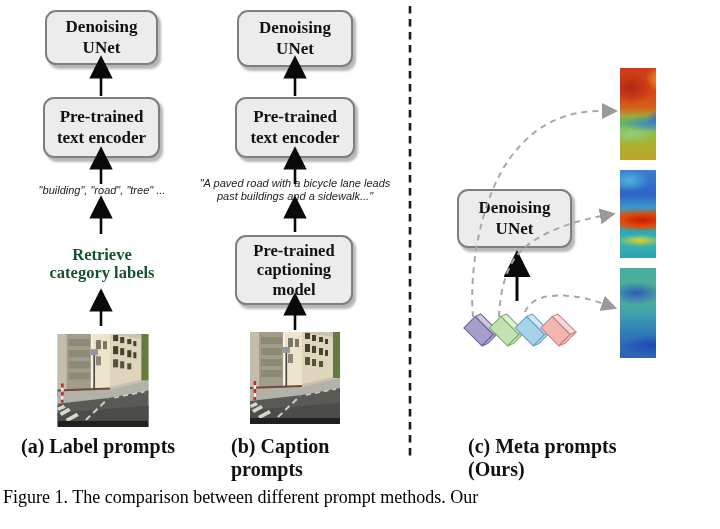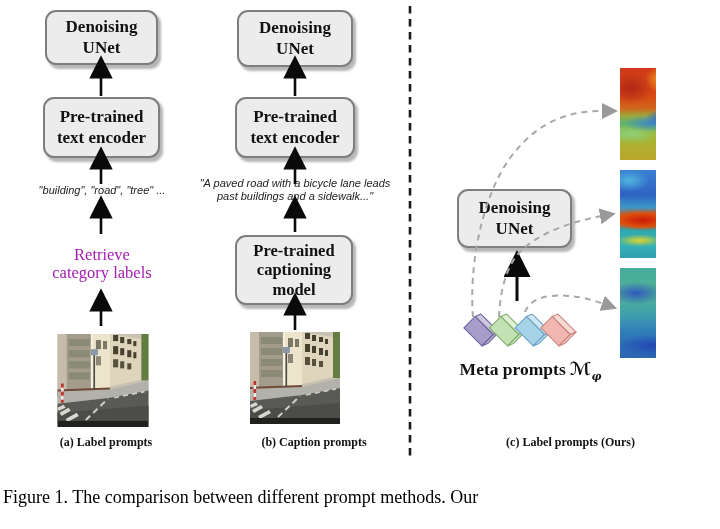--- a/index.html
+++ b/index.html
@@ -9,24 +9,24 @@
   .overlay{position:absolute;left:0;top:0;width:720px;height:470px;z-index:6;pointer-events:none;}
   .box{position:absolute;box-sizing:border-box;background:#ececec;border:2px solid #7e7e7e;
        border-radius:11px;box-shadow:3px 3.5px 2.5px #b6b6b6;
        display:flex;align-items:center;justify-content:center;text-align:center;
        font-weight:bold;font-size:17px;line-height:1.22;color:#111;
        white-space:pre-line;z-index:2;}
   .box.small{font-size:16.5px;line-height:1.18;}
   .qtext{position:absolute;font-family:"Liberation Sans",sans-serif;font-style:italic;
          font-size:11px;line-height:1.22;color:#1c1c1c;text-align:center;
          white-space:pre-line;z-index:2;}
-  .step{position:absolute;font-weight:normal;font-size:16.5px;line-height:1.12;color:#a21caf;
+  .step{position:absolute;font-weight:bold;font-size:16.5px;line-height:1.12;color:#14532d;
         text-align:center;white-space:pre-line;z-index:2;}
-  .plabel{position:absolute;font-weight:bold;font-size:12px;color:#111;
-          text-align:center;z-index:2;}
+  .plabel{position:absolute;font-weight:bold;font-size:20px;color:#111;
+          text-align:left;z-index:2;}
   .street{position:absolute;z-index:1;}
   .hm{position:absolute;width:90px;z-index:1;}
   .hm1{height:92px;background:
     radial-gradient(55px 16px at 72% 54%, #1838b0 0%, #2f62cc 40%, rgba(60,120,210,0) 72%),
     radial-gradient(40px 12px at 35% 60%, #3f86c9 0%, rgba(80,160,200,0) 70%),
     radial-gradient(30px 22px at 12% 22%, #b02716 0%, rgba(180,50,25,0) 75%),
     radial-gradient(26px 20px at 48% 12%, #f5a81e 0%, rgba(245,170,40,0) 70%),
     radial-gradient(30px 26px at 88% 18%, #e0551a 0%, rgba(225,95,30,0) 72%),
     radial-gradient(34px 16px at 94% 86%, #df7313 0%, rgba(225,120,25,0) 70%),
     radial-gradient(40px 14px at 12% 72%, #8fd07a 0%, rgba(150,210,130,0) 70%),
@@ -79,28 +79,24 @@
     <div class="qtext" style="left:188px;top:177px;width:214px;">"A paved road with a bicycle lane leads
 past buildings and a sidewalk..."</div>
     <div class="box small" style="left:235px;top:235px;width:118px;height:70px;">Pre-trained
 captioning
 model</div>
     <div class="plabel" style="left:231px;top:435px;width:166px;">(b) Caption prompts</div>
 
     <div class="box" style="left:457px;top:189px;width:115px;height:59px;">Denoising
 UNet</div>
 
-    <div class="metalabel">
-      <span>Meta prompts</span>
-      <span class="mcal"><span>ℳ</span><sub>φ</sub></span>
-    </div>
 
     <div class="dots">⋮</div>
 
-    <div class="plabel" style="left:468px;top:435px;width:205px;">(c) Label prompts (Ours)</div>
+    <div class="plabel" style="left:468px;top:435px;width:205px;">(c) Meta prompts (Ours)</div>
 
     <div class="hm hm1" style="left:620px;top:68px;"></div>
     <div class="hm hm2" style="left:620px;top:170px;"></div>
     <div class="hm hm3" style="left:620px;top:268px;"></div>
 
     <svg class="street" style="left:57px;top:334px;" width="92" height="93" viewBox="0 0 90 92">
       <rect x="0" y="0" width="90" height="92" fill="#c9c2b2"></rect>
       <rect x="0" y="0" width="9" height="58" fill="#c5bcaa"></rect>
       <rect x="9" y="0" width="25" height="58" fill="#a39c8d"></rect>
       <rect x="11" y="5" width="21" height="7" fill="#8b8a74"></rect>

